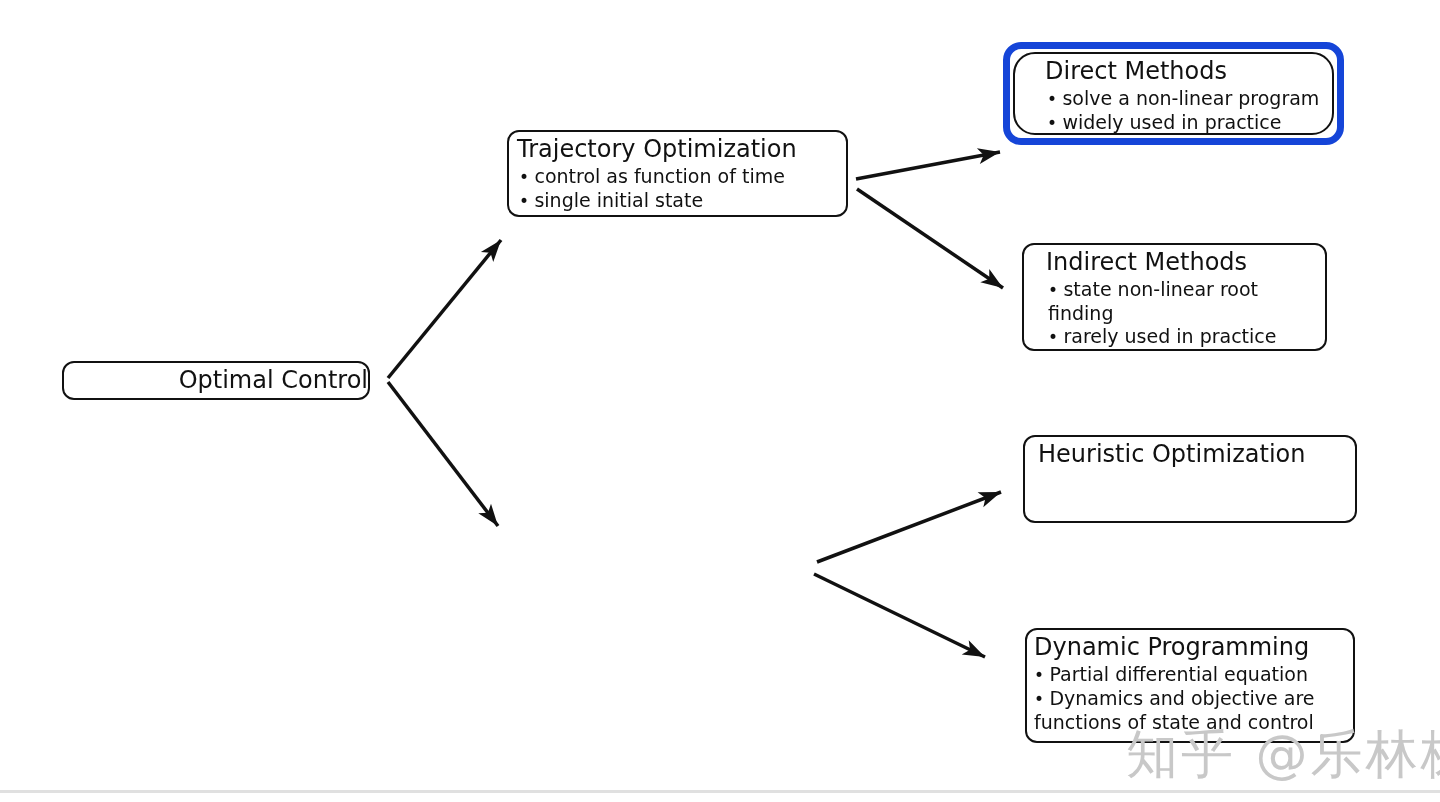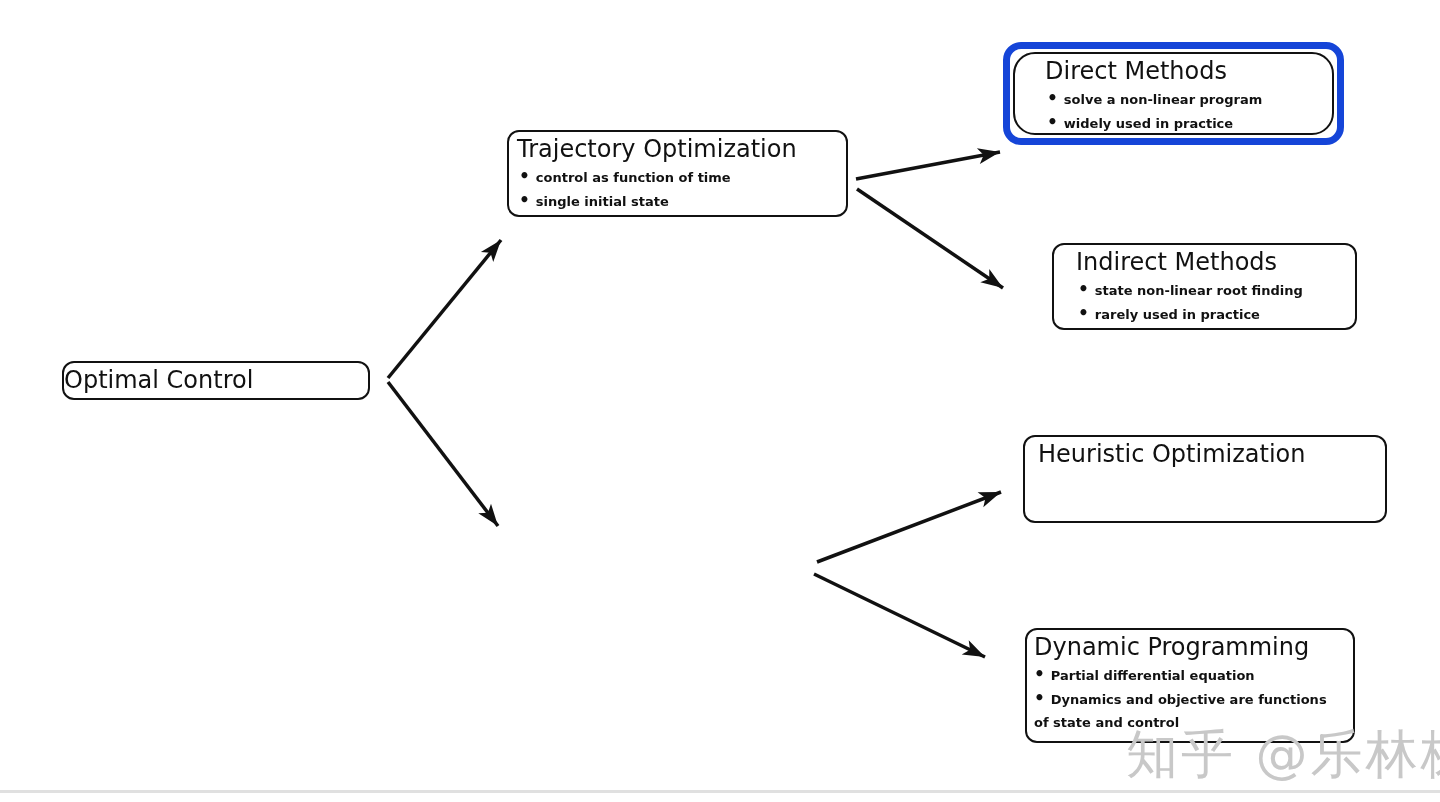--- a/index.html
+++ b/index.html
@@ -11,33 +11,33 @@
   }
   .edges{position:absolute;left:0;top:0;width:1440px;height:802px;pointer-events:none;}
   .node{
     position:absolute;box-sizing:border-box;background:#ffffff;
     border:2.5px solid #111111;border-radius:12px;
   }
   .node .title{
     font-size:24px;line-height:31px;white-space:nowrap;padding:2px 6px 0 8px;
   }
   .node .bullets{padding:0 6px 2px 10px;}
-  .bullet{font-size:13px;line-height:23px;font-weight:bold;}
+  .bullet{font-size:19px;line-height:23px;}
   .bullet::before{content:"\2022\00a0";font-size:17px;}
   
-  .n-optimal{left:62px;top:361px;width:308px;height:39px;display:flex;align-items:center;justify-content:flex-start;}
+  .n-optimal{left:62px;top:361px;width:308px;height:39px;display:flex;align-items:center;justify-content:flex-end;}
   .n-optimal .title{padding:0;}
   .n-traj{left:507px;top:130px;width:341px;height:87px;}
-  .n-indirect{left:1022px;top:243px;width:305px;height:87px;margin-left:30px;}
+  .n-indirect{left:1022px;top:243px;width:305px;height:108px;}
   .n-indirect .title{padding-left:22px;}
   .n-indirect .bullets{padding-left:24px;}
   .n-policy{left:508px;top:528px;width:297px;height:90px;}
   .n-policy .title{padding-left:13px;}
   .n-policy .bullets{padding-left:13px;}
-  .n-heur{left:1023px;top:435px;width:364px;height:88px;}
+  .n-heur{left:1023px;top:435px;width:334px;height:88px;}
   .n-heur .title{padding-left:13px;}
   .n-heur .bullets{padding-left:14px;}
   .n-dyn{left:1025px;top:628px;width:330px;height:115px;}
   .n-dyn .title{padding-left:7px;}
   .n-dyn .bullets{padding-left:7px;padding-right:10px;}
   
   .hl-wrap{
     position:absolute;left:1003px;top:42px;width:341px;height:103px;
     box-sizing:border-box;border:7px solid #1545d8;border-radius:18px;
     padding:3px;background:#ffffff;

